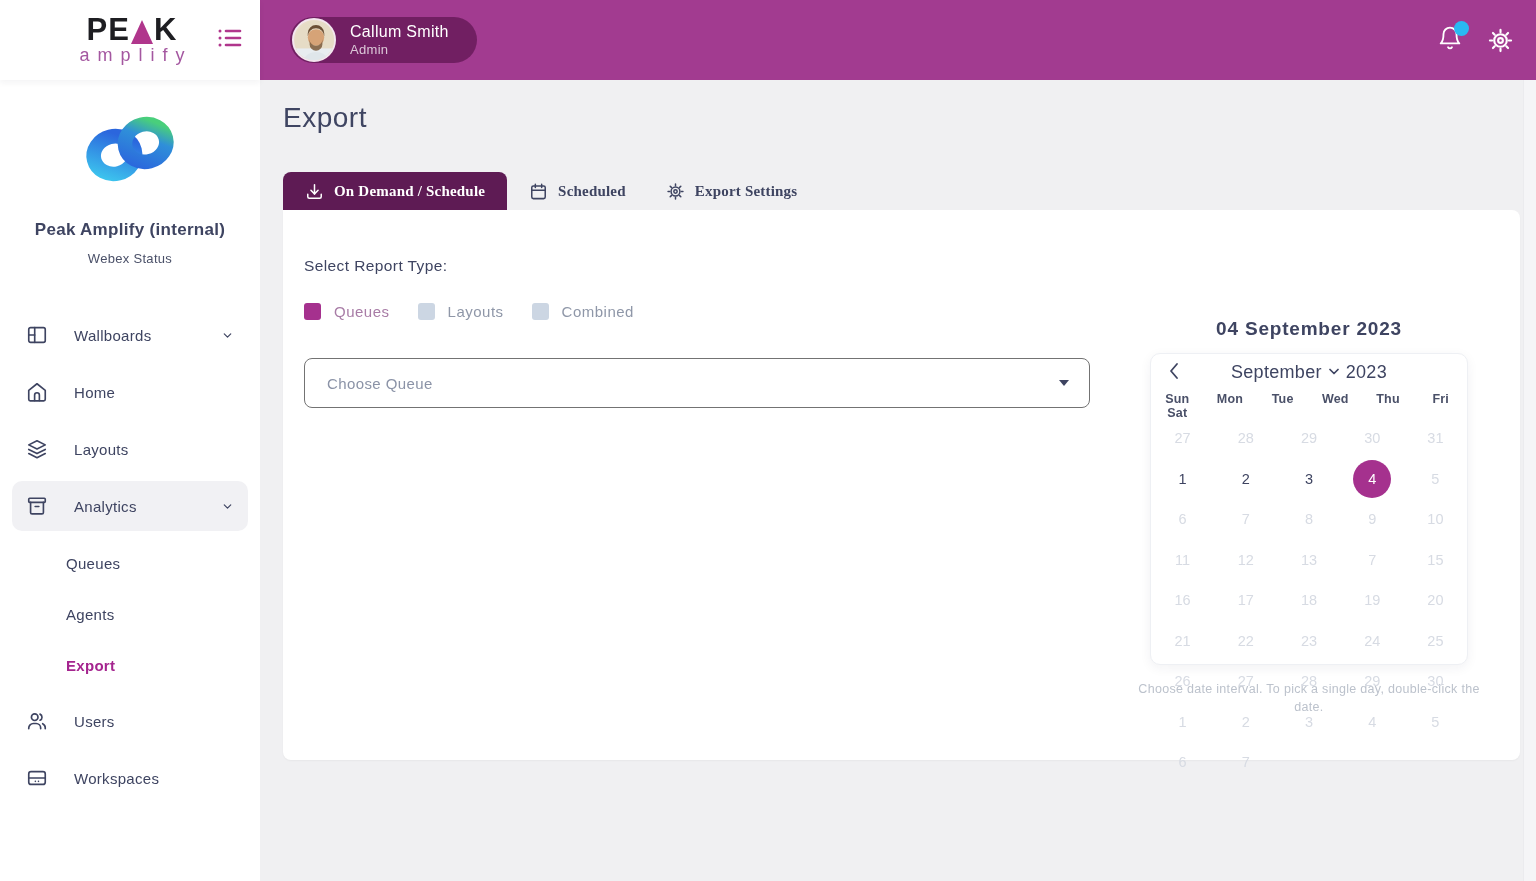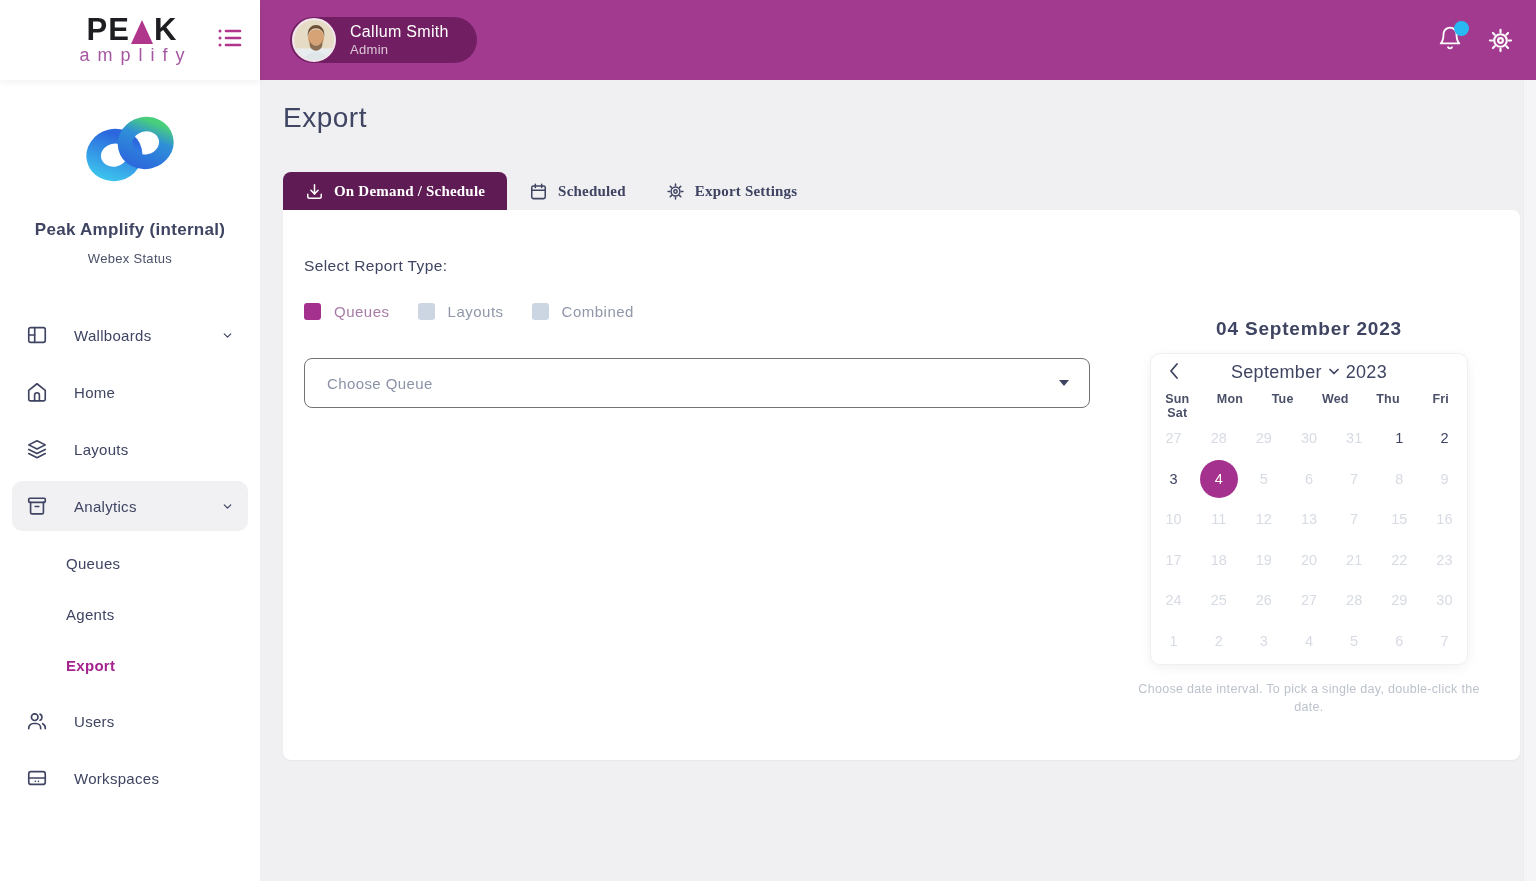--- a/index.html
+++ b/index.html
@@ -68,21 +68,21 @@
   
   .cal-wrap { position:absolute; left:867px; top:0; width:318px; }
   .cal-title { margin-top:108px; text-align:center; font-size:19px; font-weight:700; color:#3e4461; letter-spacing:.8px; }
   .cal-card { margin-top:13px; height:312px; background:#fff; border:1px solid #eef0f4; border-radius:10px; box-shadow:0 3px 12px rgba(40,40,70,.06); padding-top:0; }
   .cal-head { position:relative; height:36px; display:flex; align-items:center; justify-content:center; }
   .cal-prev { position:absolute; left:16px; top:8px; cursor:pointer; display:flex; }
   .cal-month { display:flex; align-items:center; gap:7px; font-size:18px; color:#3e4461; letter-spacing:.3px; }
   .cal-month .m { cursor:pointer; }
   .weekdays { display:grid; grid-template-columns:repeat(6,1fr); height:24px; margin-top:2px; }
   .weekdays div { display:flex; align-items:center; justify-content:center; font-size:12.5px; font-weight:700; color:#4a5068; letter-spacing:.2px; }
-  .days { display:grid; grid-template-columns:repeat(7,1fr); grid-auto-rows:40.5px; margin-top:2px; }
+  .days { display:grid; grid-template-columns:repeat(5,1fr); grid-auto-rows:40.5px; margin-top:2px; }
   .day { display:flex; align-items:center; justify-content:center; font-size:14.5px; position:relative; z-index:0; }
   .day.on { color:#3e4461; cursor:pointer; }
   .day.out, .day.dis { color:#d7dbe3; }
   .day.sel { color:#fff; cursor:pointer; }
   .day.sel::before { content:''; position:absolute; width:38px; height:38px; border-radius:50%; background:#a5318e; z-index:-1; }
   .cal-hint { width:368px; margin-left:-25px; margin-top:15px; text-align:center; font-size:12.5px; color:#bcc2cc; line-height:1.45; letter-spacing:.3px; }
 
   
   .scroll-track { position:absolute; right:0; top:80px; bottom:0; width:13px; background:#f5f5f7; border-left:1px solid #ebebee; }
 </style>

